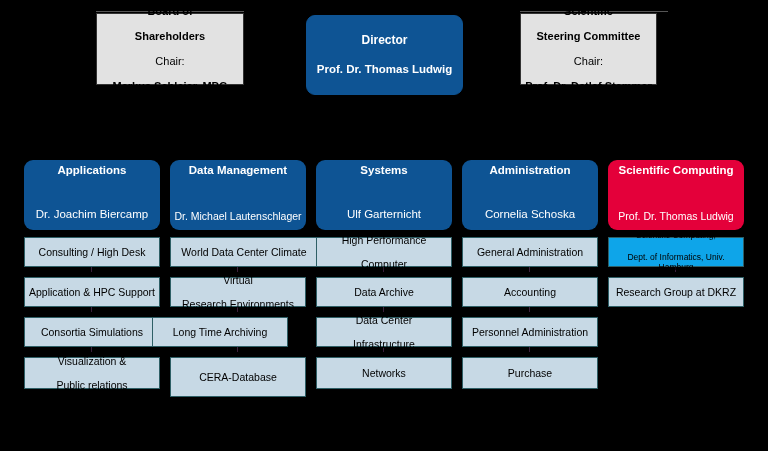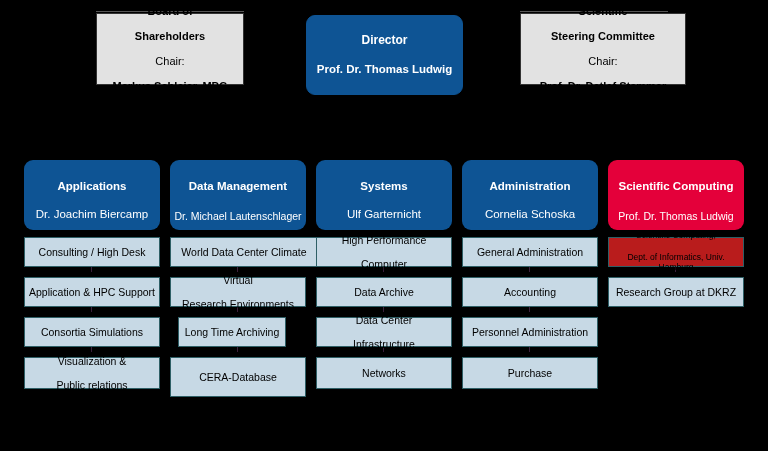--- a/index.html
+++ b/index.html
@@ -59,21 +59,21 @@
     font-weight: bold;
     margin-top: 4px;
   }
 
   
   .dept {
     background: #0e5494;
     border-radius: 9px;
     color: #ffffff;
     justify-content: flex-start;
-    padding-top: 20px;
+    padding-top: 4px;
   }
   .dept.red { background: #e4003a; }
   .dept .title {
     font-size: 11.5px;
     font-weight: bold;
   }
   .dept .lead {
     font-size: 11.5px;
     position: absolute;
     bottom: 8px;
@@ -82,21 +82,21 @@
   }
 
   
   .unit {
     background: #c7d9e5;
     border: 1px solid #2e5f66;
     font-size: 10.5px;
     padding: 1px 3px;
   }
   .unit.pink {
-    background: #b91c1c;
+    background: #0ea5e9;
     font-size: 8.5px;
     line-height: 1.15;
   }
 
   
   .connector {
     position: absolute;
     width: 1px;
     background: #3b1f3b;
   }
@@ -119,21 +119,21 @@
     <div class="n">Chair:</div>
     <div class="b">Markus Schleier, MPG</div>
   </div>
 
   <div class="box director" style="left:306px; top:15px; width:157px; height:80px;justify-content:center;">
     <div>Director</div>
     <div class="sub">Prof. Dr. Thomas Ludwig</div>
   </div>
 
   <div class="shadowline" style="left:520px; top:11px; width:148px;"></div>
-  <div class="box committee" style="left:520px; top:13px; width:166px; height:72px;">
+  <div class="box committee" style="left:520px; top:13px; width:137px; height:72px;">
     <div class="b">Scientific</div>
     <div class="b">Steering Committee</div>
     <div class="n">Chair:</div>
     <div class="b">Prof. Dr. Detlef Stammer</div>
   </div>
 
   <div class="box dept" style="left:24px; top:160px; width:136px; height:70px;">
     <div class="title">Applications</div>
     <div class="lead">Dr. Joachim Biercamp</div>
   </div>
@@ -165,21 +165,21 @@
   <div class="connector" style="left:237px; top:306px; height:6px;"></div>
   <div class="connector" style="left:237px; top:346px; height:6px;"></div>
   <div class="box unit" style="left:170px; top:237px; width:148px; height:30px;">
     <div>World Data Center Climate</div>
 
   </div>
   <div class="box unit" style="left:170px; top:277px; width:136px; height:30px;">
     <div>Virtual</div>
     <div>Research Environments</div>
   </div>
-  <div class="box unit" style="left:178px; top:317px; width:108px; height:30px;">
+  <div class="box unit" style="left:152px; top:317px; width:136px; height:30px;">
     <div>Long Time Archiving</div>
 
   </div>
   <div class="box unit" style="left:170px; top:357px; width:136px; height:40px;">
     <div>CERA-Database</div>
 
   </div>
 
   <div class="box dept" style="left:316px; top:160px; width:136px; height:70px;">
     <div class="title">Systems</div>

